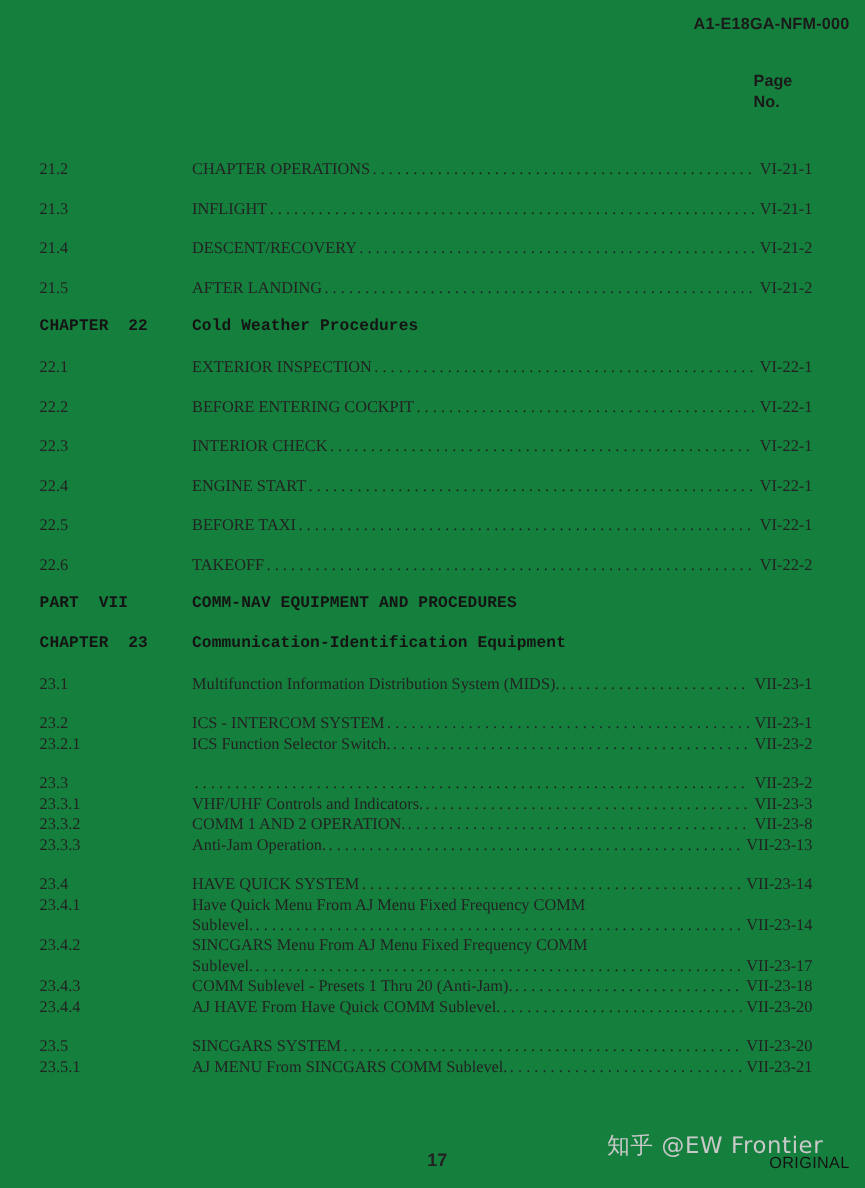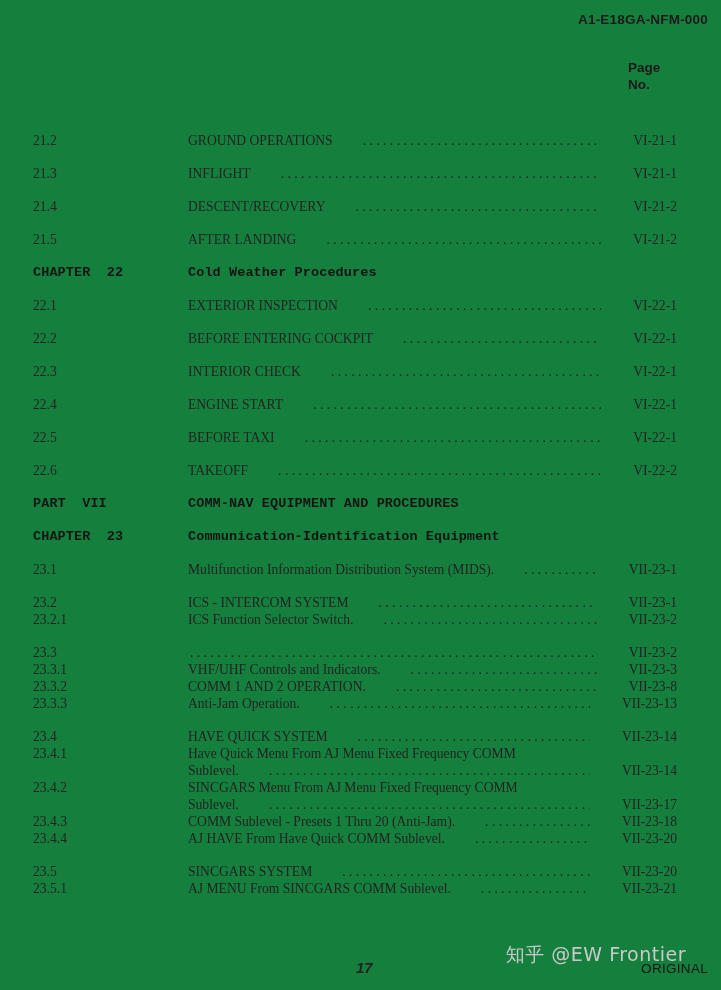--- a/index.html
+++ b/index.html
@@ -24,21 +24,21 @@
     font-family:"Liberation Sans", sans-serif;
     font-weight:bold; font-size:13.5px; line-height:17px;
     color:#1a1a1a;
   }
   
   .toc {
     position:absolute; top:132px; left:33px; width:644px;
   }
   .row {
     display:flex; align-items:baseline;
-    line-height:17px; font-size:13.6px;gap:28px;
+    line-height:17px; font-size:13.6px;
   }
   .row.spaced { margin-bottom:16px; }
   .num {
     flex:0 0 127px; white-space:pre;
   }
   .title { white-space:nowrap; }
   .dots {
     flex:1 1 auto; min-width:0;
     overflow:hidden; white-space:nowrap;
     margin-left:2px;
@@ -49,21 +49,21 @@
   .pg { flex:0 0 auto; padding-left:4px; }
   .row.head {
     font-family:Liberation Mono, monospace;
     font-weight:bold; font-size:13.5px;
     color:#141414; letter-spacing:0.1px;align-items:center;
   }
   
   .folio {
     position:absolute; top:959px; left:356px;
     font-family:"Liberation Sans", sans-serif;
-    font-weight:bold; font-style:italic; font-size:15px;
+    font-weight:bold; font-size:15px;
     color:#222;
   }
   .watermark {
     position:absolute; top:942px; right:35px;
     font-family:"DejaVu Sans", sans-serif;
     font-size:19px; color:#c9c9c9; letter-spacing:0.5px;
     white-space:nowrap;
   }
   .original {
     position:absolute; top:961px; right:13px;
@@ -81,21 +81,21 @@
 
   <div class="page-col-label">
     <div>Page</div>
     <div>No.</div>
   </div>
 
   <div class="toc">
 
     <div class="row spaced">
       <span class="num">21.2</span>
-      <span class="title">GROUND OPERATIONS</span>
+      <span class="title">CHAPTER OPERATIONS</span>
       <span class="dots"></span>
       <span class="pg">VI-21-1</span>
     </div>
 
     <div class="row spaced">
       <span class="num">21.3</span>
       <span class="title">INFLIGHT</span>
       <span class="dots"></span>
       <span class="pg">VI-21-1</span>
     </div>

